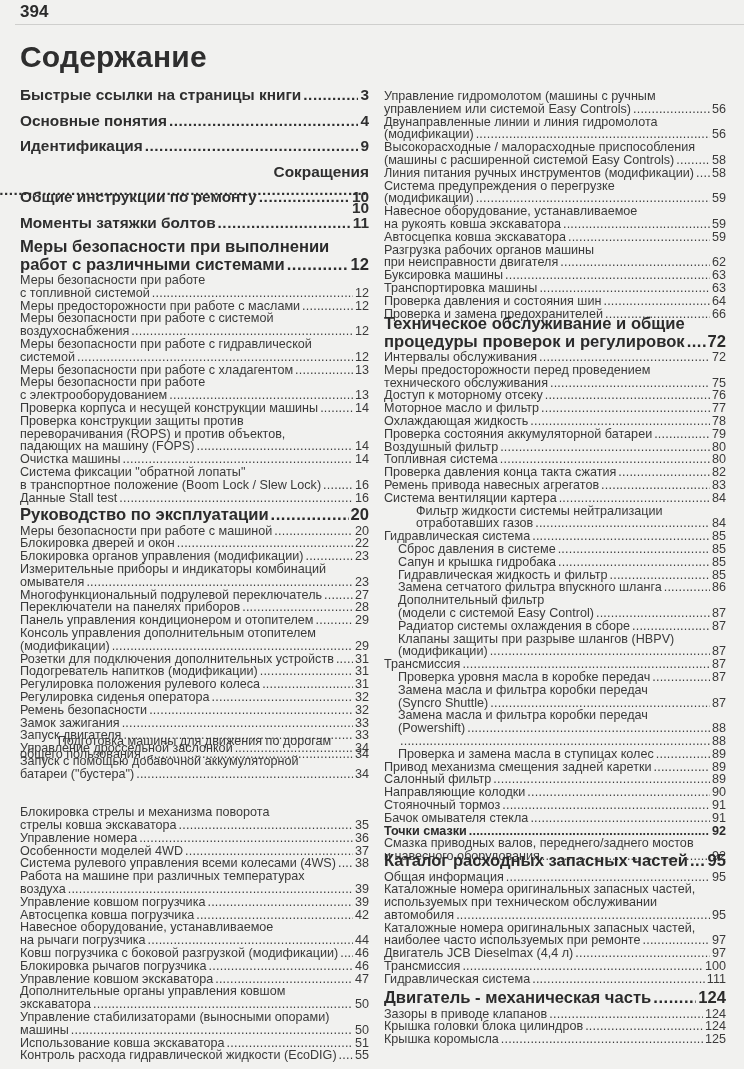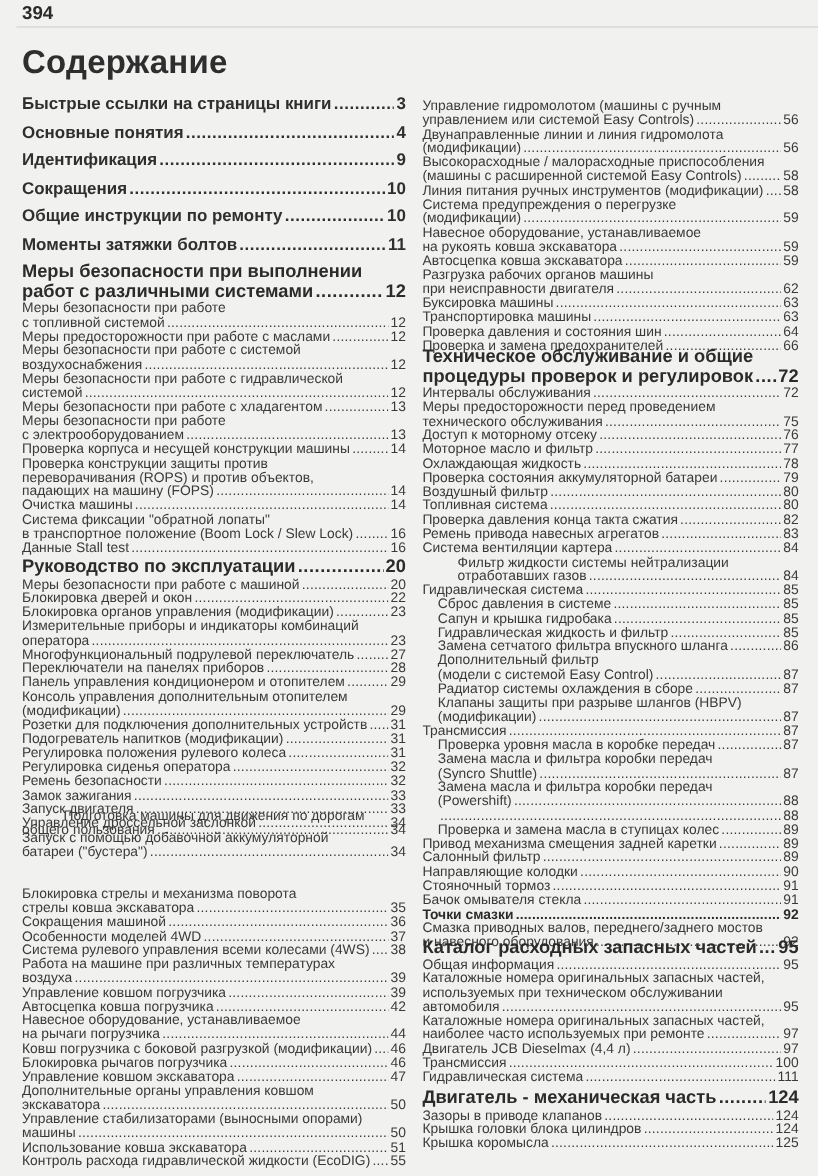--- a/index.html
+++ b/index.html
@@ -48,21 +48,21 @@
     <div class="major" style="top: 111.5px;">
       <span>Основные понятия</span>
       <span class="lead"></span>
       <span class="pg">4</span>
     </div>
     <div class="major" style="top: 137px;">
       <span>Идентификация</span>
       <span class="lead"></span>
       <span class="pg">9</span>
     </div>
-    <div class="major" style="top: 162.5px;">
+    <div class="major" style="top: 162.5px; flex-direction: column;">
       <span>Сокращения</span>
       <span class="lead"></span>
       <span class="pg">10</span>
     </div>
     <div class="major" style="top: 188px;">
       <span>Общие инструкции по ремонту</span>
       <span class="lead"></span>
       <span class="pg">10</span>
     </div>
     <div class="major" style="top: 213.5px;">
@@ -186,21 +186,21 @@
     <div class="entry" style="top: 550.1px;">
       <div class="last">
         <span>Блокировка органов управления (модификации)</span>
         <span class="lead"></span>
         <span class="pg">23</span>
       </div>
     </div>
     <div class="entry" style="top: 562.9px;">
       <div class="line">Измерительные приборы и индикаторы комбинаций</div>
       <div class="last">
-        <span>оператора</span>
+        <span>омывателя</span>
         <span class="lead"></span>
         <span class="pg">23</span>
       </div>
     </div>
     <div class="entry" style="top: 588.5px;">
       <div class="last">
         <span>Многофункциональный подрулевой переключатель</span>
         <span class="lead"></span>
         <span class="pg">27</span>
       </div>
@@ -302,21 +302,21 @@
     <div class="entry" style="top: 806.1px;">
       <div class="line">Блокировка стрелы и механизма поворота</div>
       <div class="last">
         <span>стрелы ковша экскаватора</span>
         <span class="lead"></span>
         <span class="pg">35</span>
       </div>
     </div>
     <div class="entry" style="top: 831.7px;">
       <div class="last">
-        <span>Сокращения машиной</span>
+        <span>Управление номера</span>
         <span class="lead"></span>
         <span class="pg">36</span>
       </div>
     </div>
     <div class="entry" style="top: 844.5px;">
       <div class="last">
         <span>Особенности моделей 4WD</span>
         <span class="lead"></span>
         <span class="pg">37</span>
       </div>

